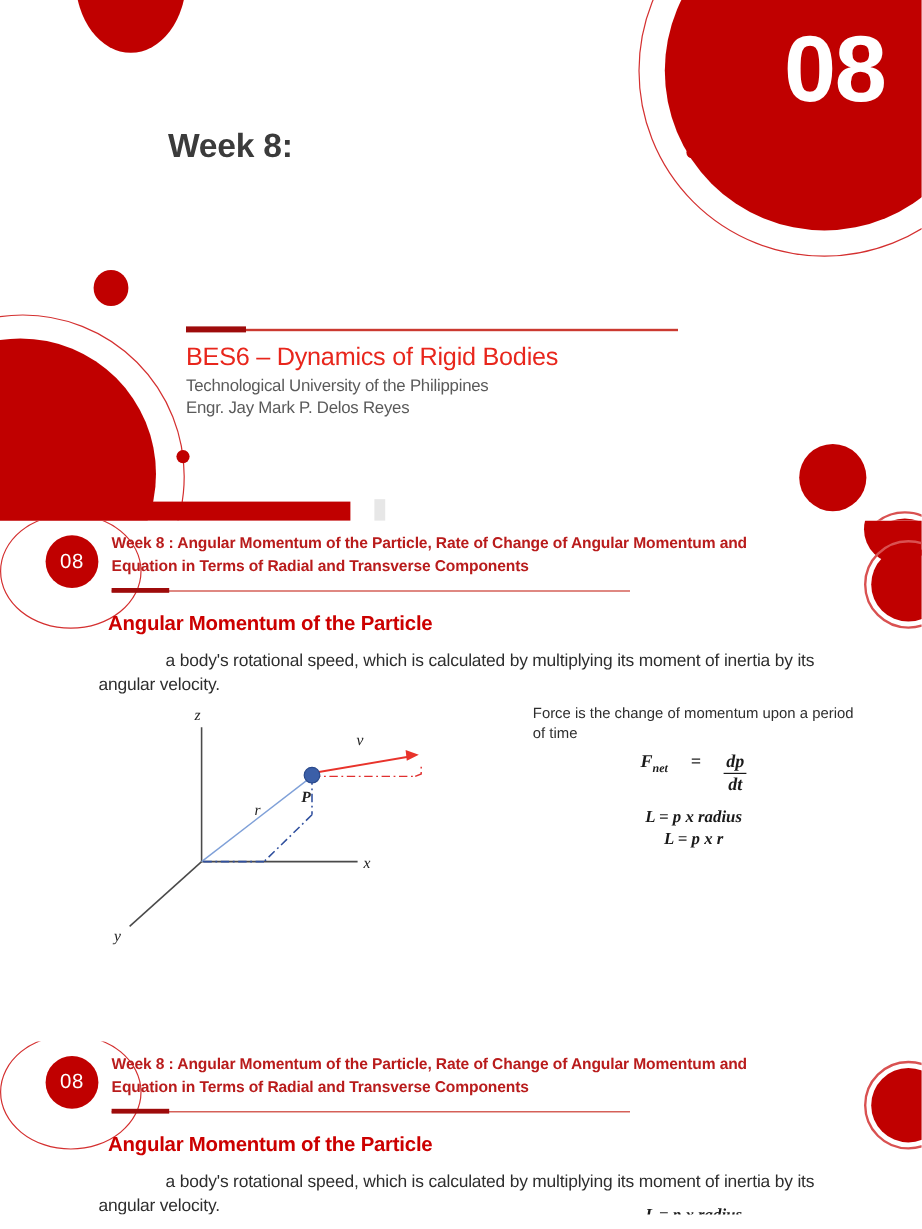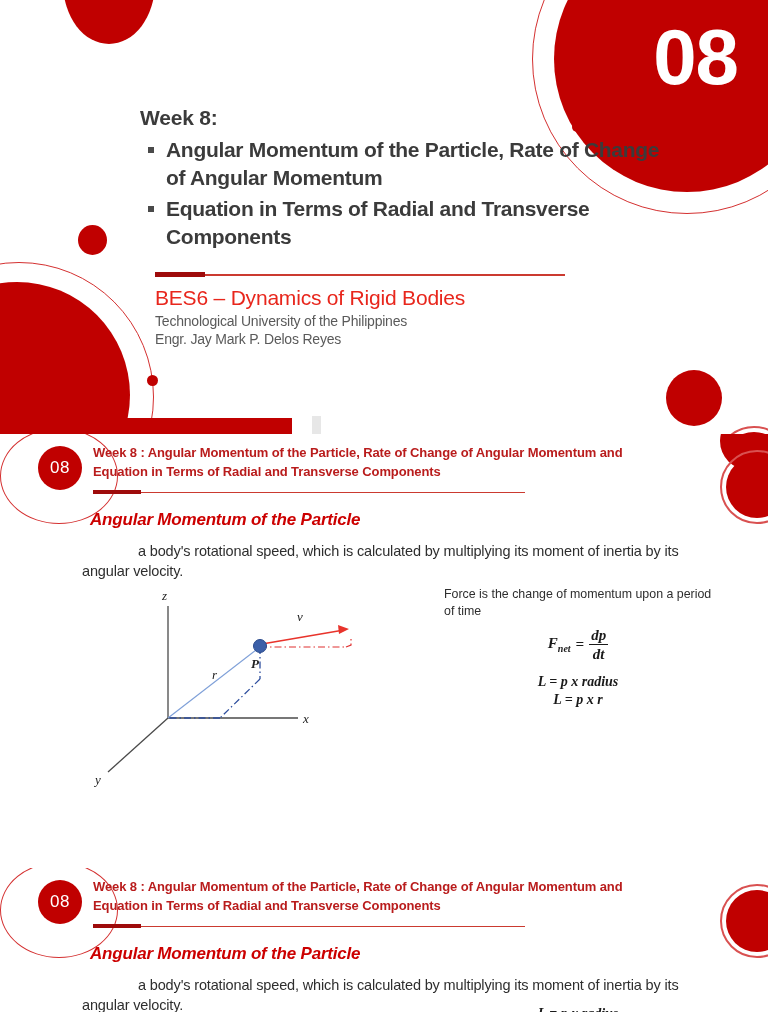--- a/index.html
+++ b/index.html
@@ -114,21 +114,21 @@
     line-height: 1;
     z-index: 5;
   }
   .title-block {
     position: absolute;
     left: 140px; top: 106px;
     width: 540px;
     z-index: 4;
   }
   .week-label {
-    font-size: 21px;
+    font-size: 28px;
     font-weight: bold;
     color: #3B3B3B;
     margin-bottom: 6px;
     letter-spacing: -0.2px;
   }
   .bullet-list { list-style: none; margin: 0; padding: 0; }
   .bullet-list li {
     position: relative;
     padding-left: 26px;
     font-size: 21px;
@@ -190,21 +190,20 @@
   .c-rule-thick {
     position: absolute; left: 0; top: 0px;
     width: 48px; height: 4px; background: #9E0B0B;
   }
   .c-heading {
     position: absolute;
     left: 90px; top: 76px;
     font-size: 17px; font-weight: bold;
     color: #CC0000;
     letter-spacing: -0.2px;
-    font-style: italic;
   }
   .c-body {
     position: absolute;
     left: 82px; top: 108px;
     width: 640px;
     font-size: 14.5px;
     color: #2E2E2E;
     line-height: 1.36;
     letter-spacing: -0.15px;
   }
@@ -225,22 +224,22 @@
   .eq {
     text-align: center;
     font-family: "Liberation Serif", serif;
     font-weight: bold;
     font-style: italic;
     color: #1a1a1a;
   }
   .eq-fnet {
     margin: 8px 0 12px 0;
     font-size: 15px;
-    display: flex; justify-content: center; align-items: center;
-    gap: 5px;
+    display: flex; justify-content: center; align-items: flex-start;
+    gap: 19px;
   }
   .eq-fnet .lhs { font-size: 15px; }
   .eq-fnet .lhs sub { font-size: 10px; font-style: italic; }
   .frac { display: inline-block; text-align: center; line-height: 1.08; }
   .frac .num { display:block; border-bottom: 1.2px solid #1a1a1a; padding: 0 2px 1px 2px; }
   .frac .den { display:block; padding: 1px 2px 0 2px; }
   .eq-L { font-size: 14px; margin-top: 10px; }
   .eq-L2 { font-size: 14px; margin-top: 2px; }
 
   
@@ -271,24 +270,20 @@
   <div class="deco circle-solid t-bottom-left-big"></div>
   <div class="deco circle-solid t-dot-bl"></div>
   <div class="deco circle-solid t-right-circle"></div>
   <div class="deco circle-ring t-corner-br-ring"></div>
   <div class="deco circle-solid t-corner-br"></div>
   <div class="deco t-bottom-bar"></div>
   <div class="deco t-bottom-bar2"></div>
 
   <div class="title-block">
     <div class="week-label">Week 8:</div>
-    <ul class="bullet-list">
-      <li>Angular Momentum of the Particle, Rate of Change of Angular Momentum</li>
-      <li>Equation in Terms of Radial and Transverse Components</li>
-    </ul>
   </div>
 
   <div class="subtitle-block">
     <div class="rule-wrap">
       <div class="rule-thin"></div>
       <div class="rule-thick"></div>
     </div>
     <div class="course-line">BES6 – Dynamics of Rigid Bodies</div>
     <div class="org-line">Technological University of the Philippines</div>
     <div class="org-line">Engr. Jay Mark P. Delos Reyes</div>

